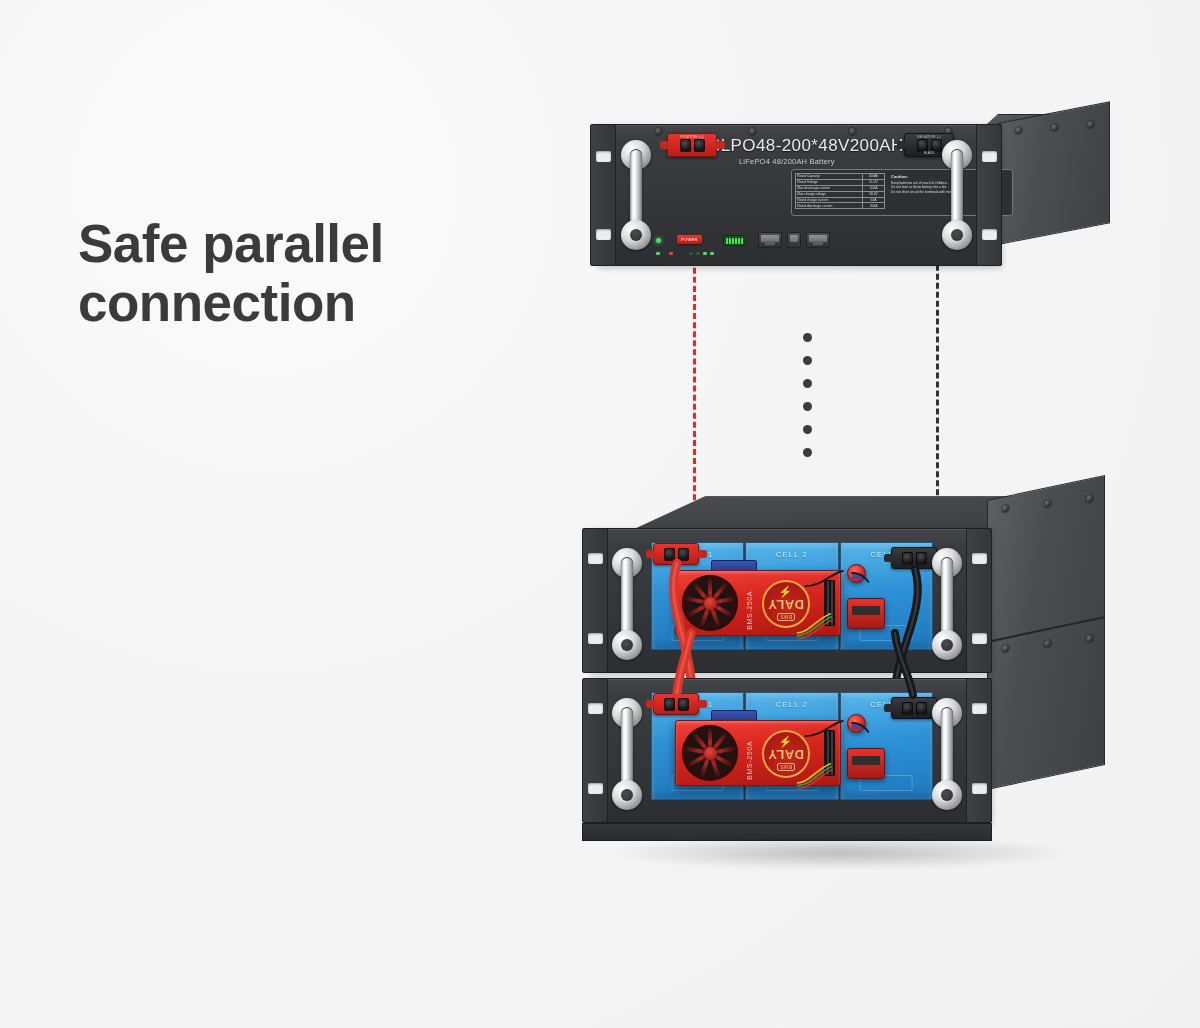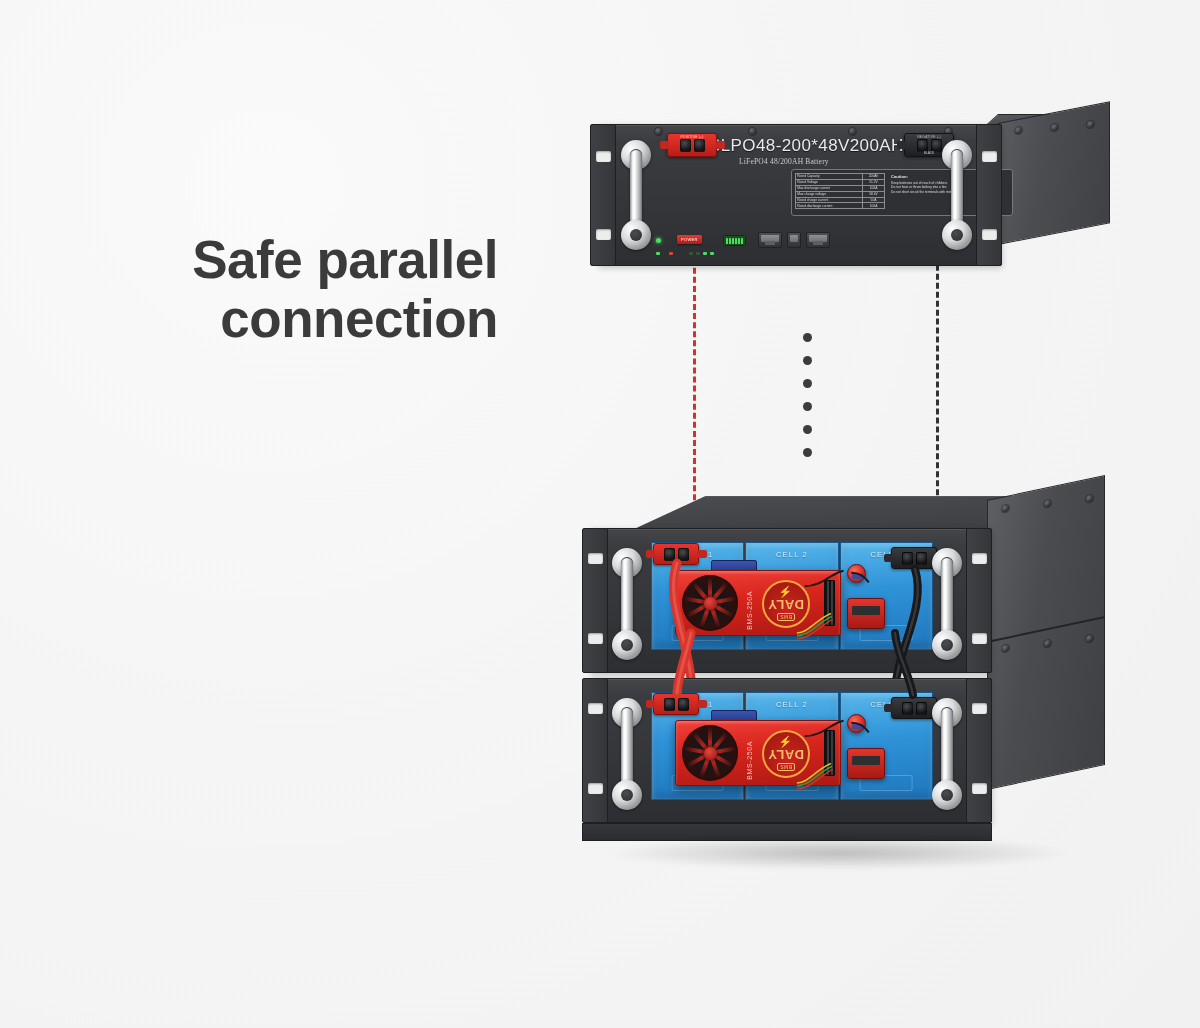--- a/index.html
+++ b/index.html
@@ -29,25 +29,24 @@
   #textblock { position: absolute; left: 78px; top: 206px; width: 520px; }
   #bignum {
     font-size: 76px; font-weight: 700; line-height: .95;
     letter-spacing: 2px;
     color: transparent;
     -webkit-text-stroke: 1.2px #d9d9d9;
     text-shadow: 0 0 0 transparent;
     font-family: "Liberation Sans", sans-serif;
   }
   #headline {
-    margin-top: 24px;
+    margin-top: 8px;
     font-size: 53px; font-weight: 700; line-height: 1.12;
     color: #3b3b3b; letter-spacing: -0.5px;
     max-width: 420px;
-    text-align: right;
   }
   #body {
     margin-top: 22px;
     font-size: 31px; line-height: 1.55; color: #4a4a4a;
     font-weight: 400; max-width: 500px;
   }
 
   
   #scene { position:absolute; left:560px; top:90px; width:640px; height:860px; }
 
@@ -114,21 +113,20 @@
   
   #top-unit { position:absolute; left:30px; top:30px; width:520px; height:180px; }
 
   .model-title {
     position:absolute; color:#e9eaec; font-size:17px; letter-spacing:.4px;
     text-shadow:0 1px 1px rgba(0,0,0,.7); white-space:nowrap; font-weight:400;
   }
   .model-sub {
     position:absolute; color:#c9cbcd; font-size:7.5px; letter-spacing:.2px;
     white-space:nowrap;
-    font-family:Liberation Serif, serif;
   }
 
   
   .term {
     position:absolute; border-radius:3px;
     display:flex; align-items:center; justify-content:center; gap:3px;
     box-shadow:0 1px 3px rgba(0,0,0,.5);
   }
   .term.red { background: linear-gradient(180deg,#e8342c,#b81d18); border:1px solid #7d120f; }
   .term.blk { background: linear-gradient(180deg,#3a3c40,#1c1e21); border:1px solid #121315; }

